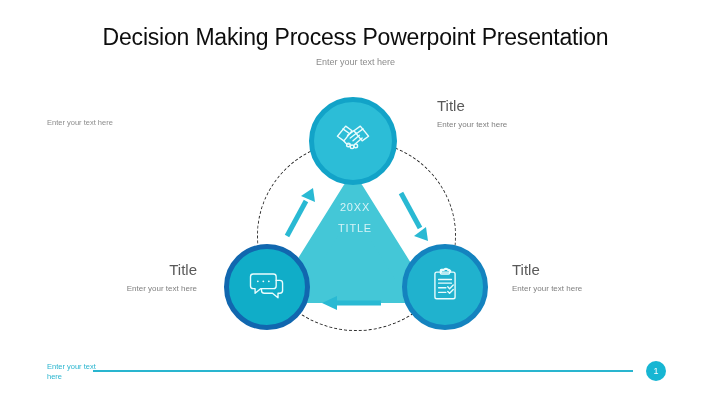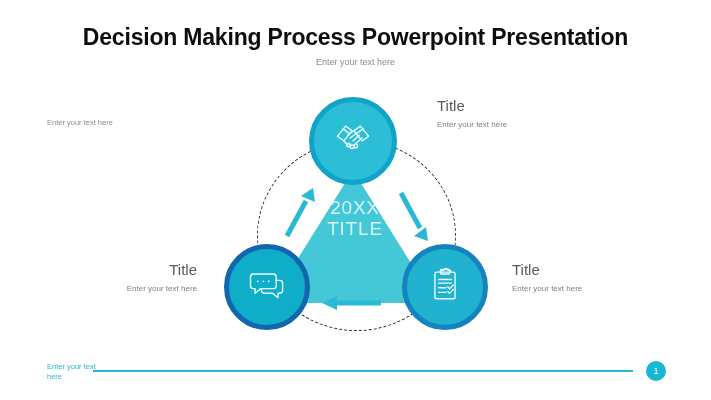--- a/index.html
+++ b/index.html
@@ -2,41 +2,41 @@
 <html><head>
 <meta charset="utf-8">
 <style>
   * { margin:0; padding:0; box-sizing:border-box; }
   html,body { width:711px; height:400px; background:#ffffff; overflow:hidden;
               font-family:"Liberation Sans", sans-serif; }
   .abs { position:absolute; }
 
   
   .slide-title { left:0; top:24px; width:711px; text-align:center;
-                 font-size:23px; font-weight:bold; color:#0d0d0d; letter-spacing:-0.2px; }
+                 font-size:23px; font-weight:normal; color:#0d0d0d; letter-spacing:-0.2px; }
   .slide-subtitle { left:0; top:57px; width:711px; text-align:center;
                     font-size:9px; color:#8c8c8c; }
   .left-note { left:47px; top:118px; font-size:7.5px; color:#8c8c8c; }
 
   
   .dashed-ring { left:257px; top:140px; width:199px; height:191px;
                  border:1.6px dashed #2b2b2b; border-radius:50%; }
   .diagram-svg { left:0; top:0; }
 
   .node { border-radius:50%; display:flex; align-items:center; justify-content:center; }
   .node-top         { left:309px; top:97px;  width:88px; height:88px;
                       background:#2cbdd7; border:5px solid #12a3c8; }
   .node-bottomleft  { left:224px; top:244px; width:86px; height:86px;
                       background:#10adc8; border:5px solid #1167af; }
   .node-bottomright { left:402px; top:244px; width:86px; height:86px;
                       background:#20b2ce; border:5px solid #1483bf; }
   .node svg { width:44px; height:44px; }
 
   .center-label { left:285px; top:197px; width:140px; text-align:center;
-                  color:rgba(255,255,255,0.78); font-size:19px; line-height:21px;
+                  color:rgba(255,255,255,0.78); font-size:11px; line-height:21px;
                   letter-spacing:0.8px; }
 
   
   .cap-title { font-size:15px; color:#595959; }
   .cap-text  { font-size:8px; color:#808080; margin-top:6px; }
   .cap-topright   { left:437px; top:97px;  text-align:left; }
   .cap-bottomleft { right:514px; top:261px; text-align:right; }
   .cap-bottomright{ left:512px; top:261px; text-align:left; }
 
   

